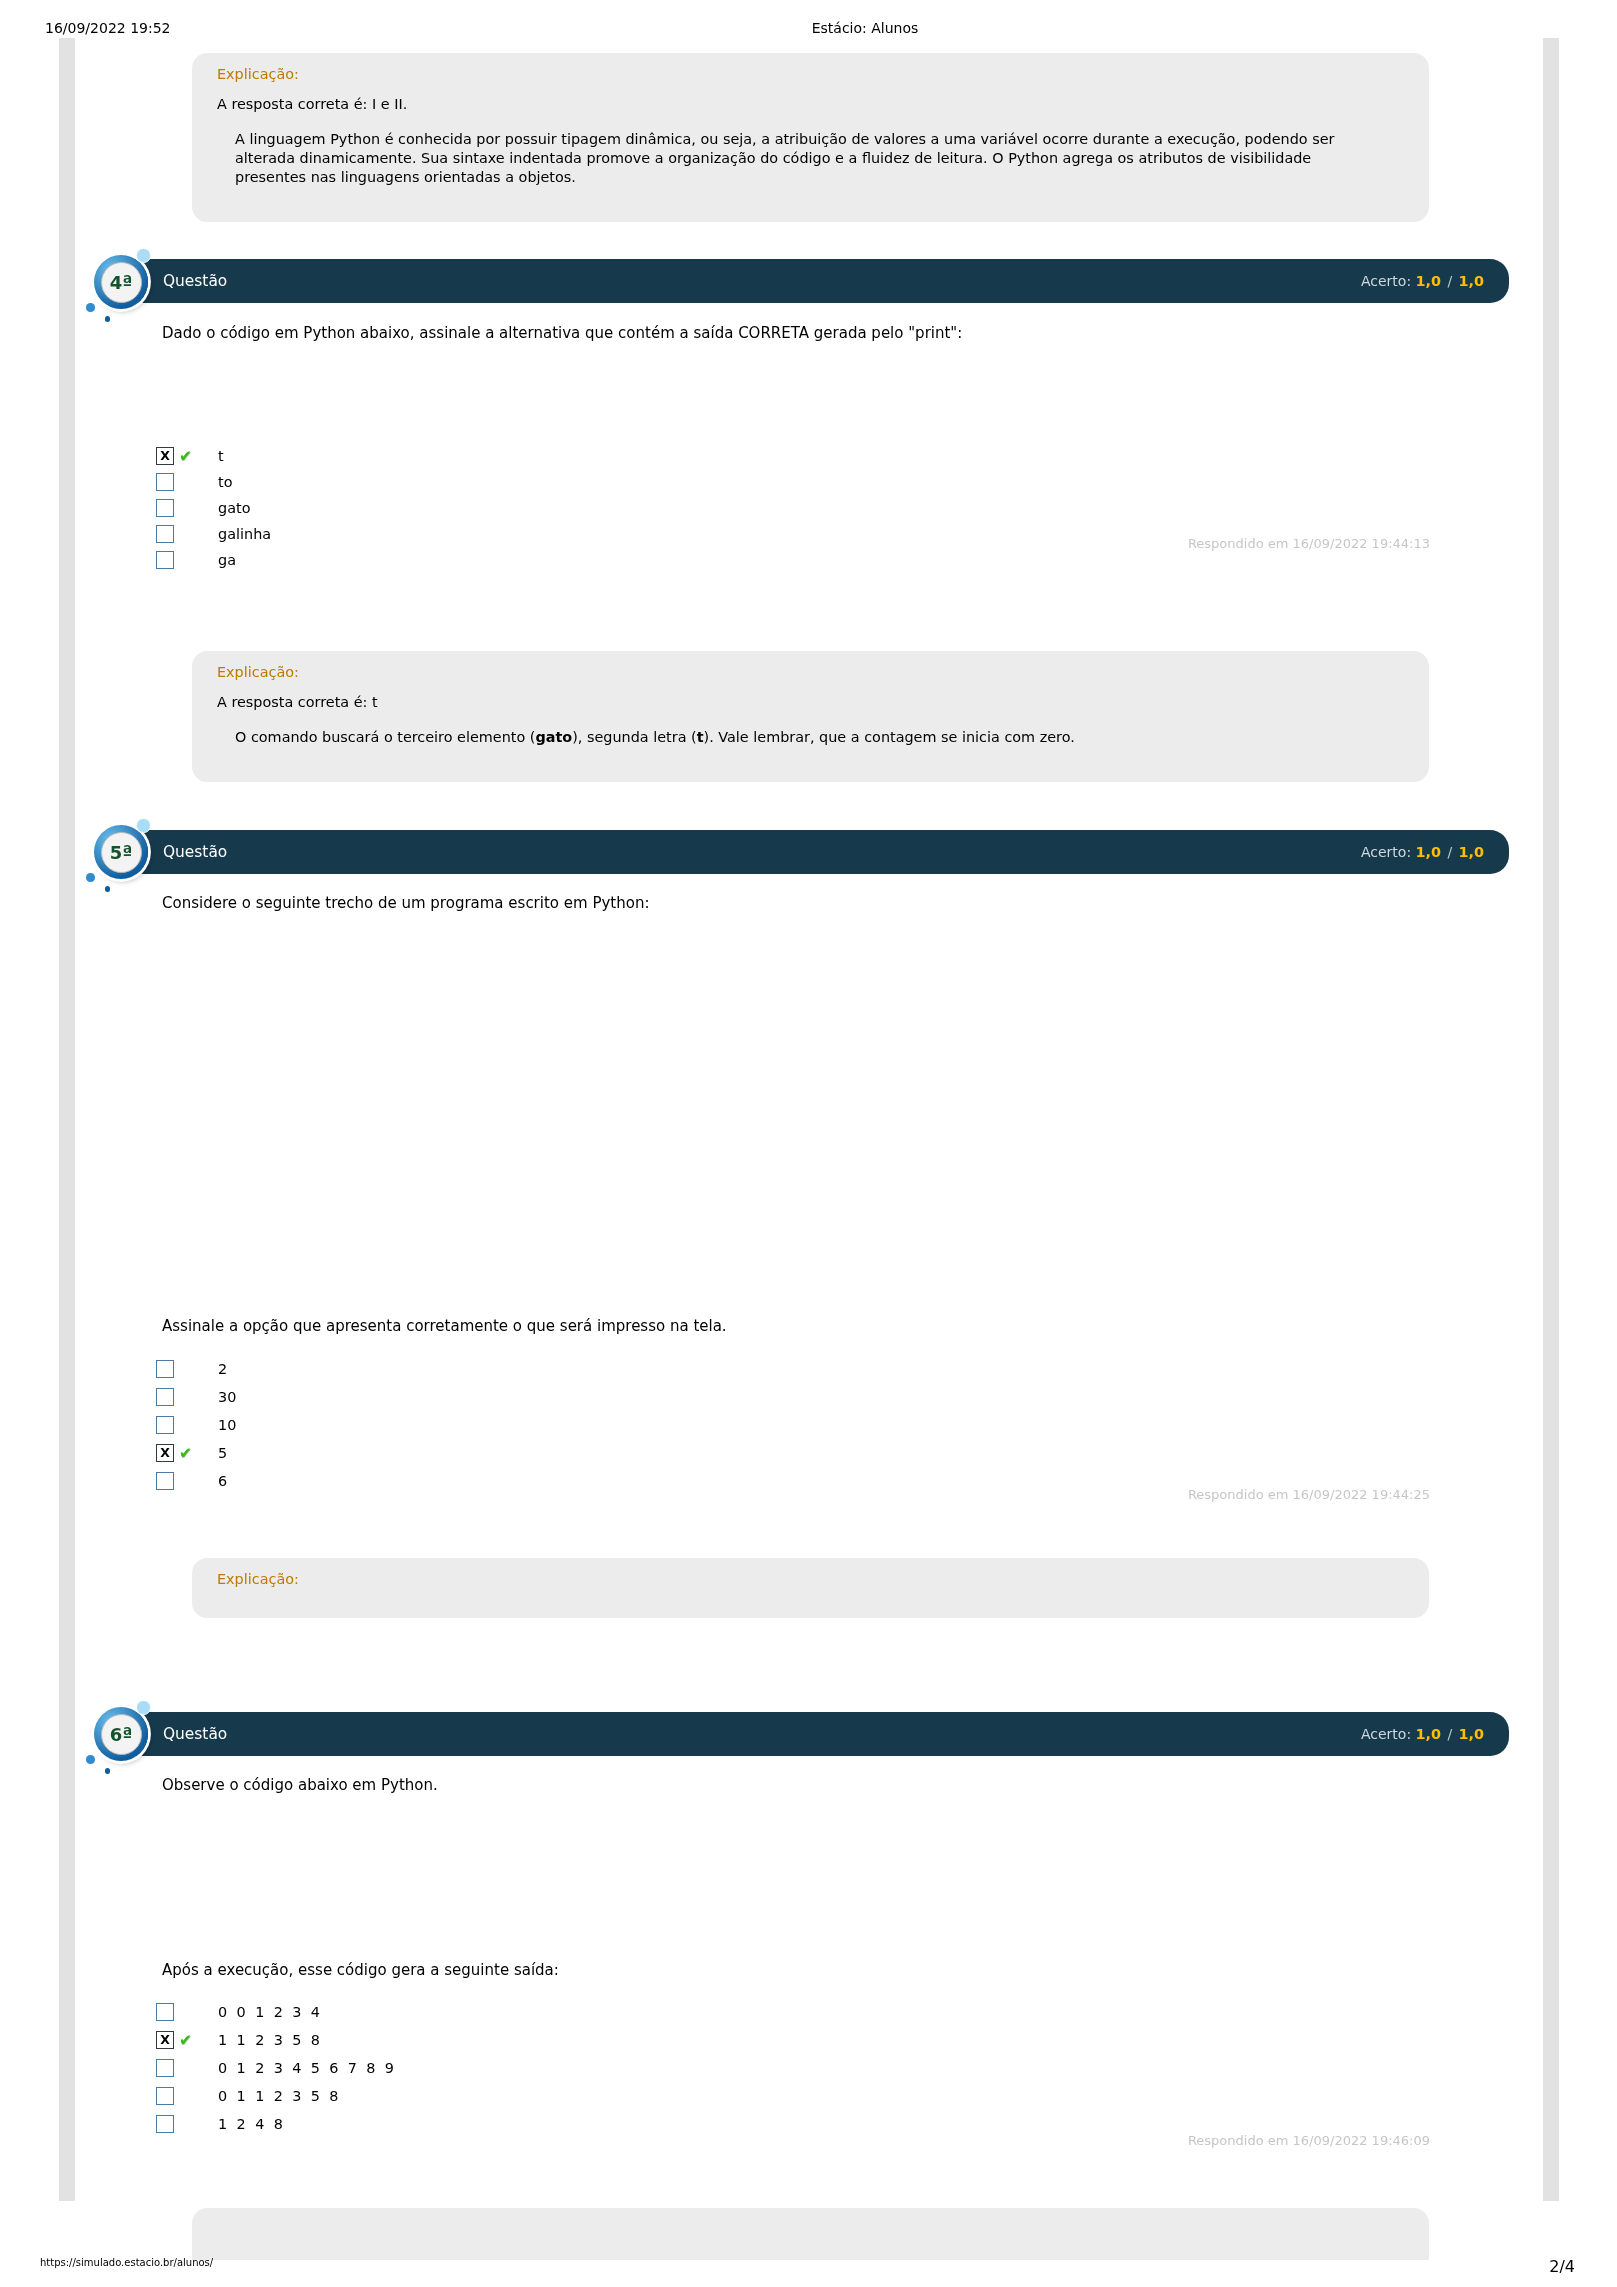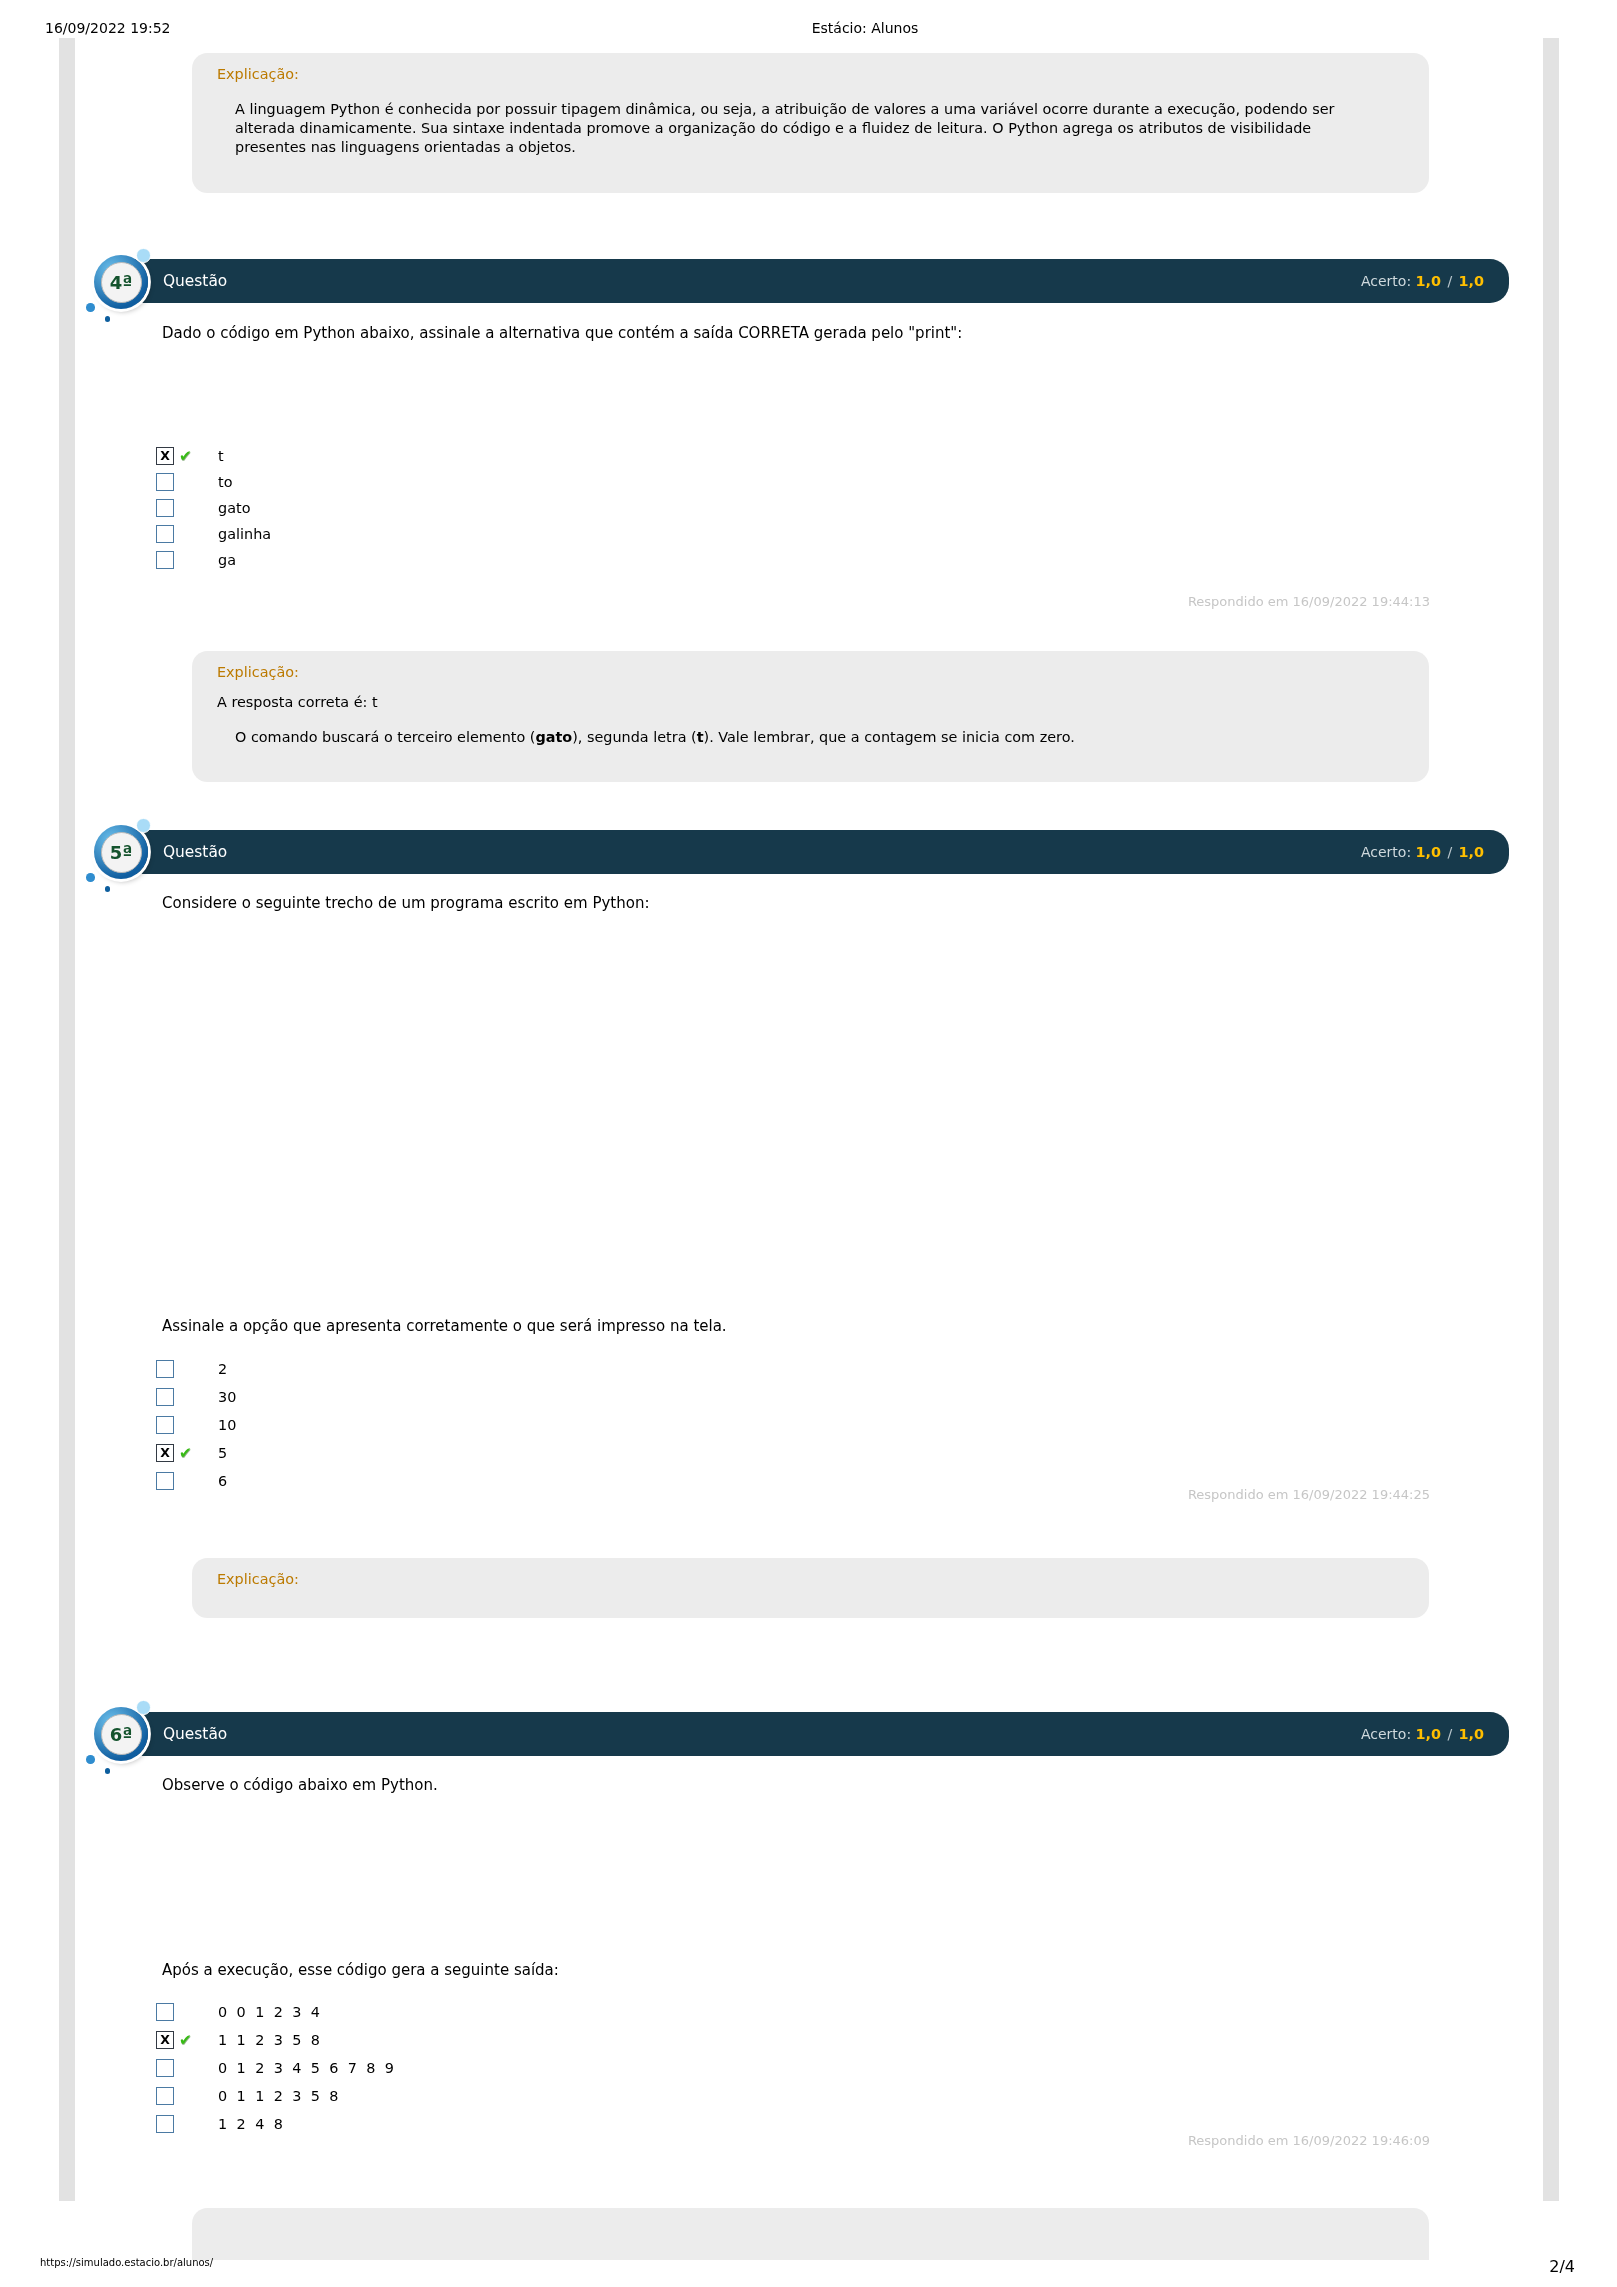--- a/index.html
+++ b/index.html
@@ -67,38 +67,39 @@
   .cb{width:16.3px;height:16.3px;border:1.9px solid #4b7aa3;background:#fff;flex:none;
       display:flex;align-items:center;justify-content:center;cursor:pointer;}
   .opt.checked .cb{border-color:#333a44;}
   .cbx{font-weight:bold;font-size:12.5px;line-height:1;color:#000;}
   .tick{width:19px;margin-left:4.8px;flex:none;font-size:15.4px;font-weight:bold;color:#38bb16;
         text-shadow:0.5px 1px 0 rgba(30,100,10,.5);}
   .opt-label{margin-left:20px;}
   #opts-q6 .opt-label{letter-spacing:2.4px;}
 
   .resp{position:absolute;right:188px;color:#c6c6c6;font-size:13px;}
-  #resp-q4{top:594px;} #resp-q5{top:1487px;} #resp-q6{top:2133px;}
+  #resp-q4{top:536px;} #resp-q5{top:1487px;} #resp-q6{top:2133px;}
 
   .footer-url{position:absolute;left:40px;top:2257px;font-size:10px;}
   .footer-page{position:absolute;right:43px;top:2257px;font-size:16px;}
 </style>
 </head>
 <body>
 
 <div class="page">
 
   <div class="edge edge-left"></div>
   <div class="edge edge-right"></div>
 
   <div class="hdr-date">16/09/2022 19:52</div>
   <div class="hdr-title">Estácio: Alunos</div>
 
   <div class="expl-box" id="expl-top">
     <p class="expl-label">Explicação:</p>
+    <p class="expl-line">A resposta correta é: I e II.</p>
     <p class="expl-body">A linguagem Python é conhecida por possuir tipagem dinâmica, ou seja, a atribuição de valores a uma variável ocorre durante a execução, podendo ser alterada dinamicamente. Sua sintaxe indentada promove a organização do código e a fluidez de leitura. O Python agrega os atributos de visibilidade presentes nas linguagens orientadas a objetos.</p>
   </div>
 
   <div class="qbar" id="bar-q4">
     <span class="qtitle">Questão</span>
     <span class="score">
       <span>Acerto:</span>
       <b>1,0</b>
       <span class="sep">/</span>
       <b>1,0</b>

